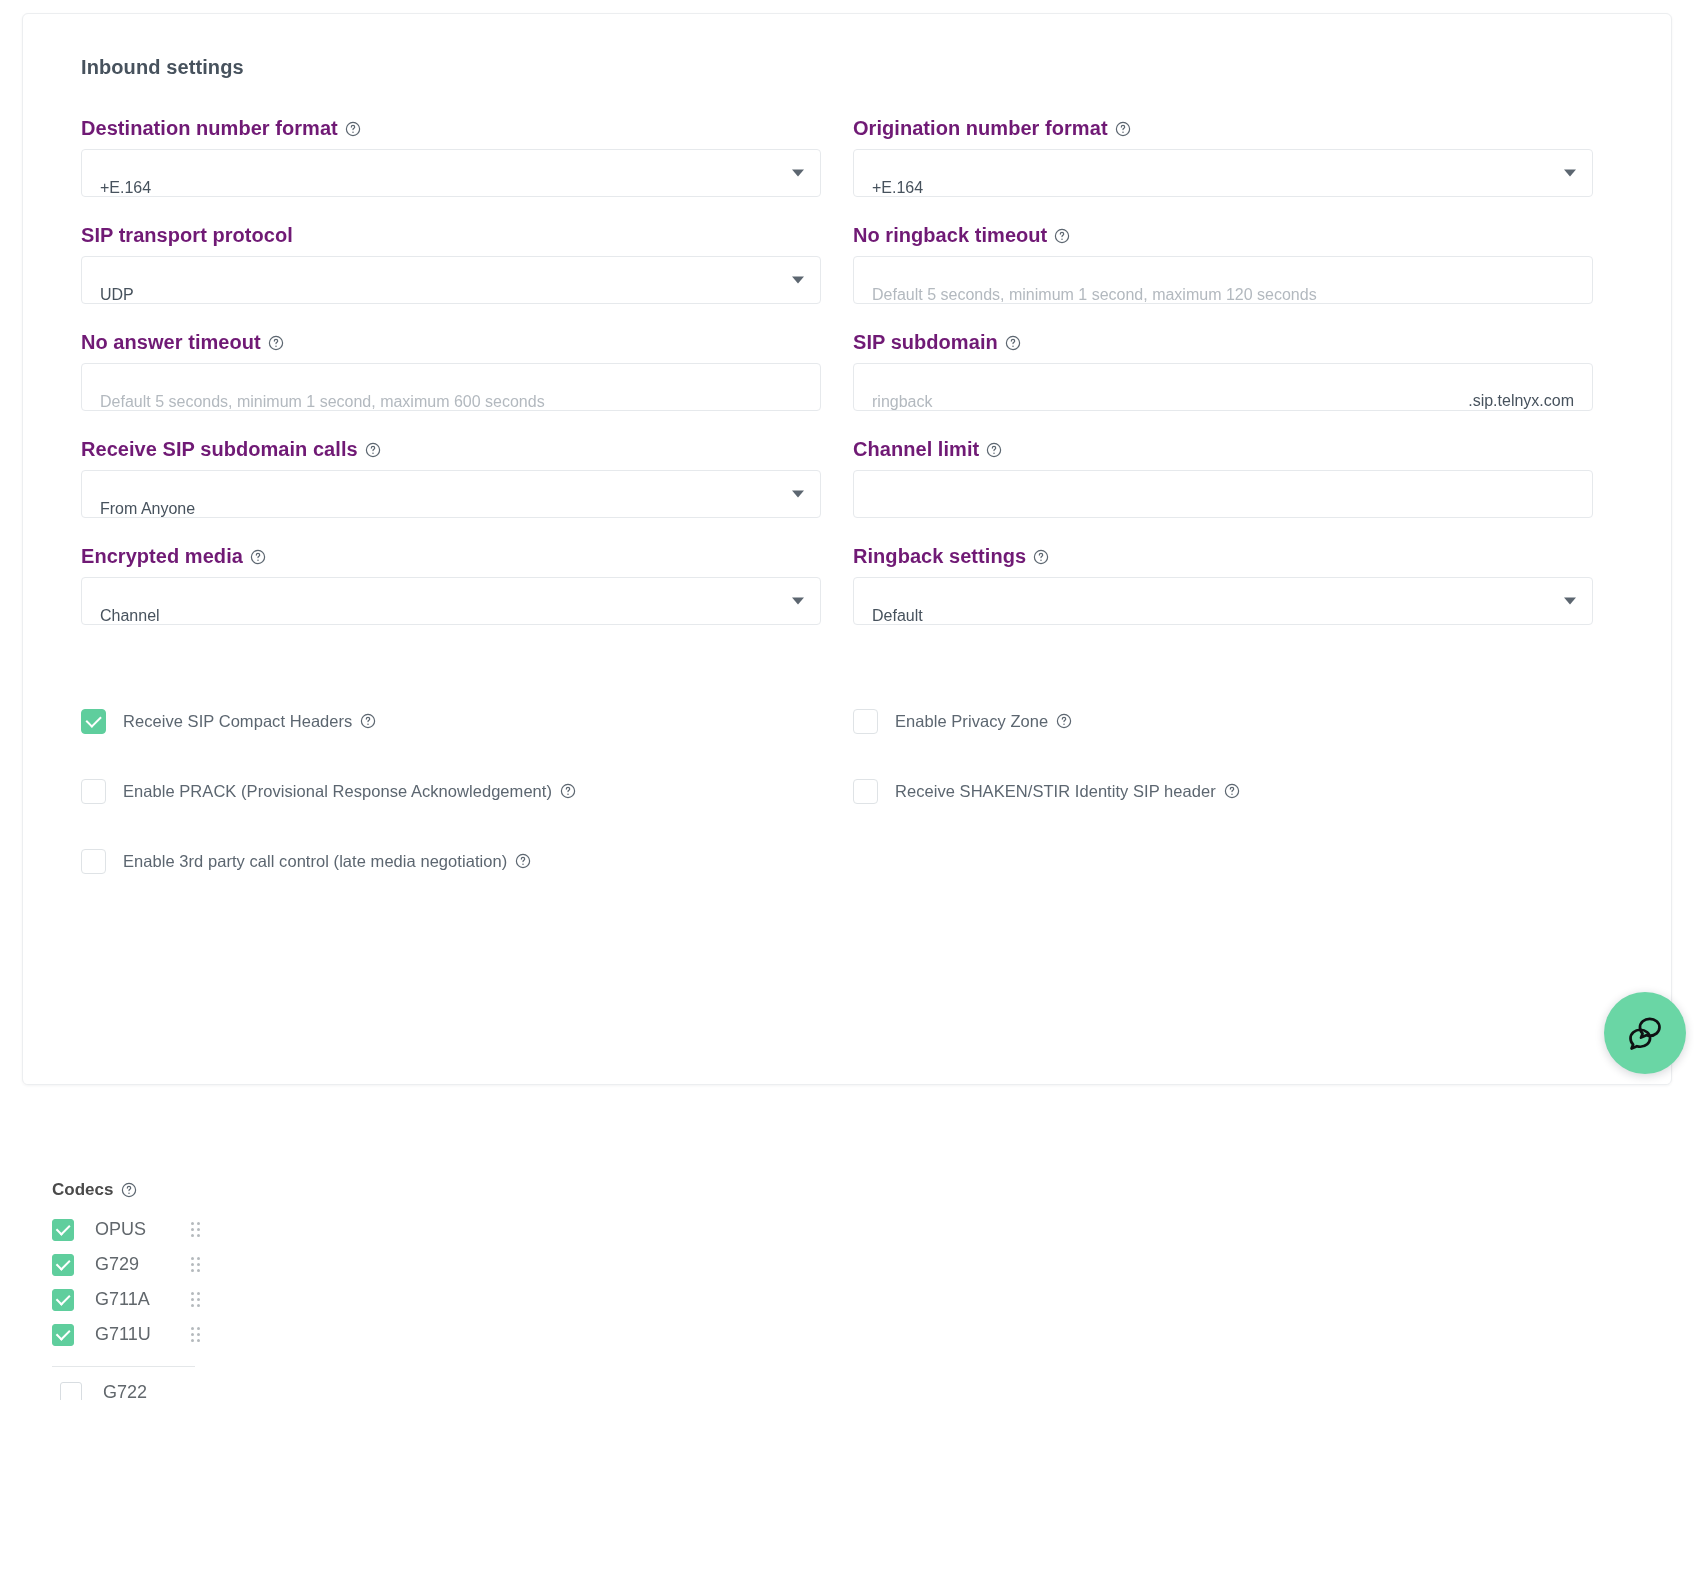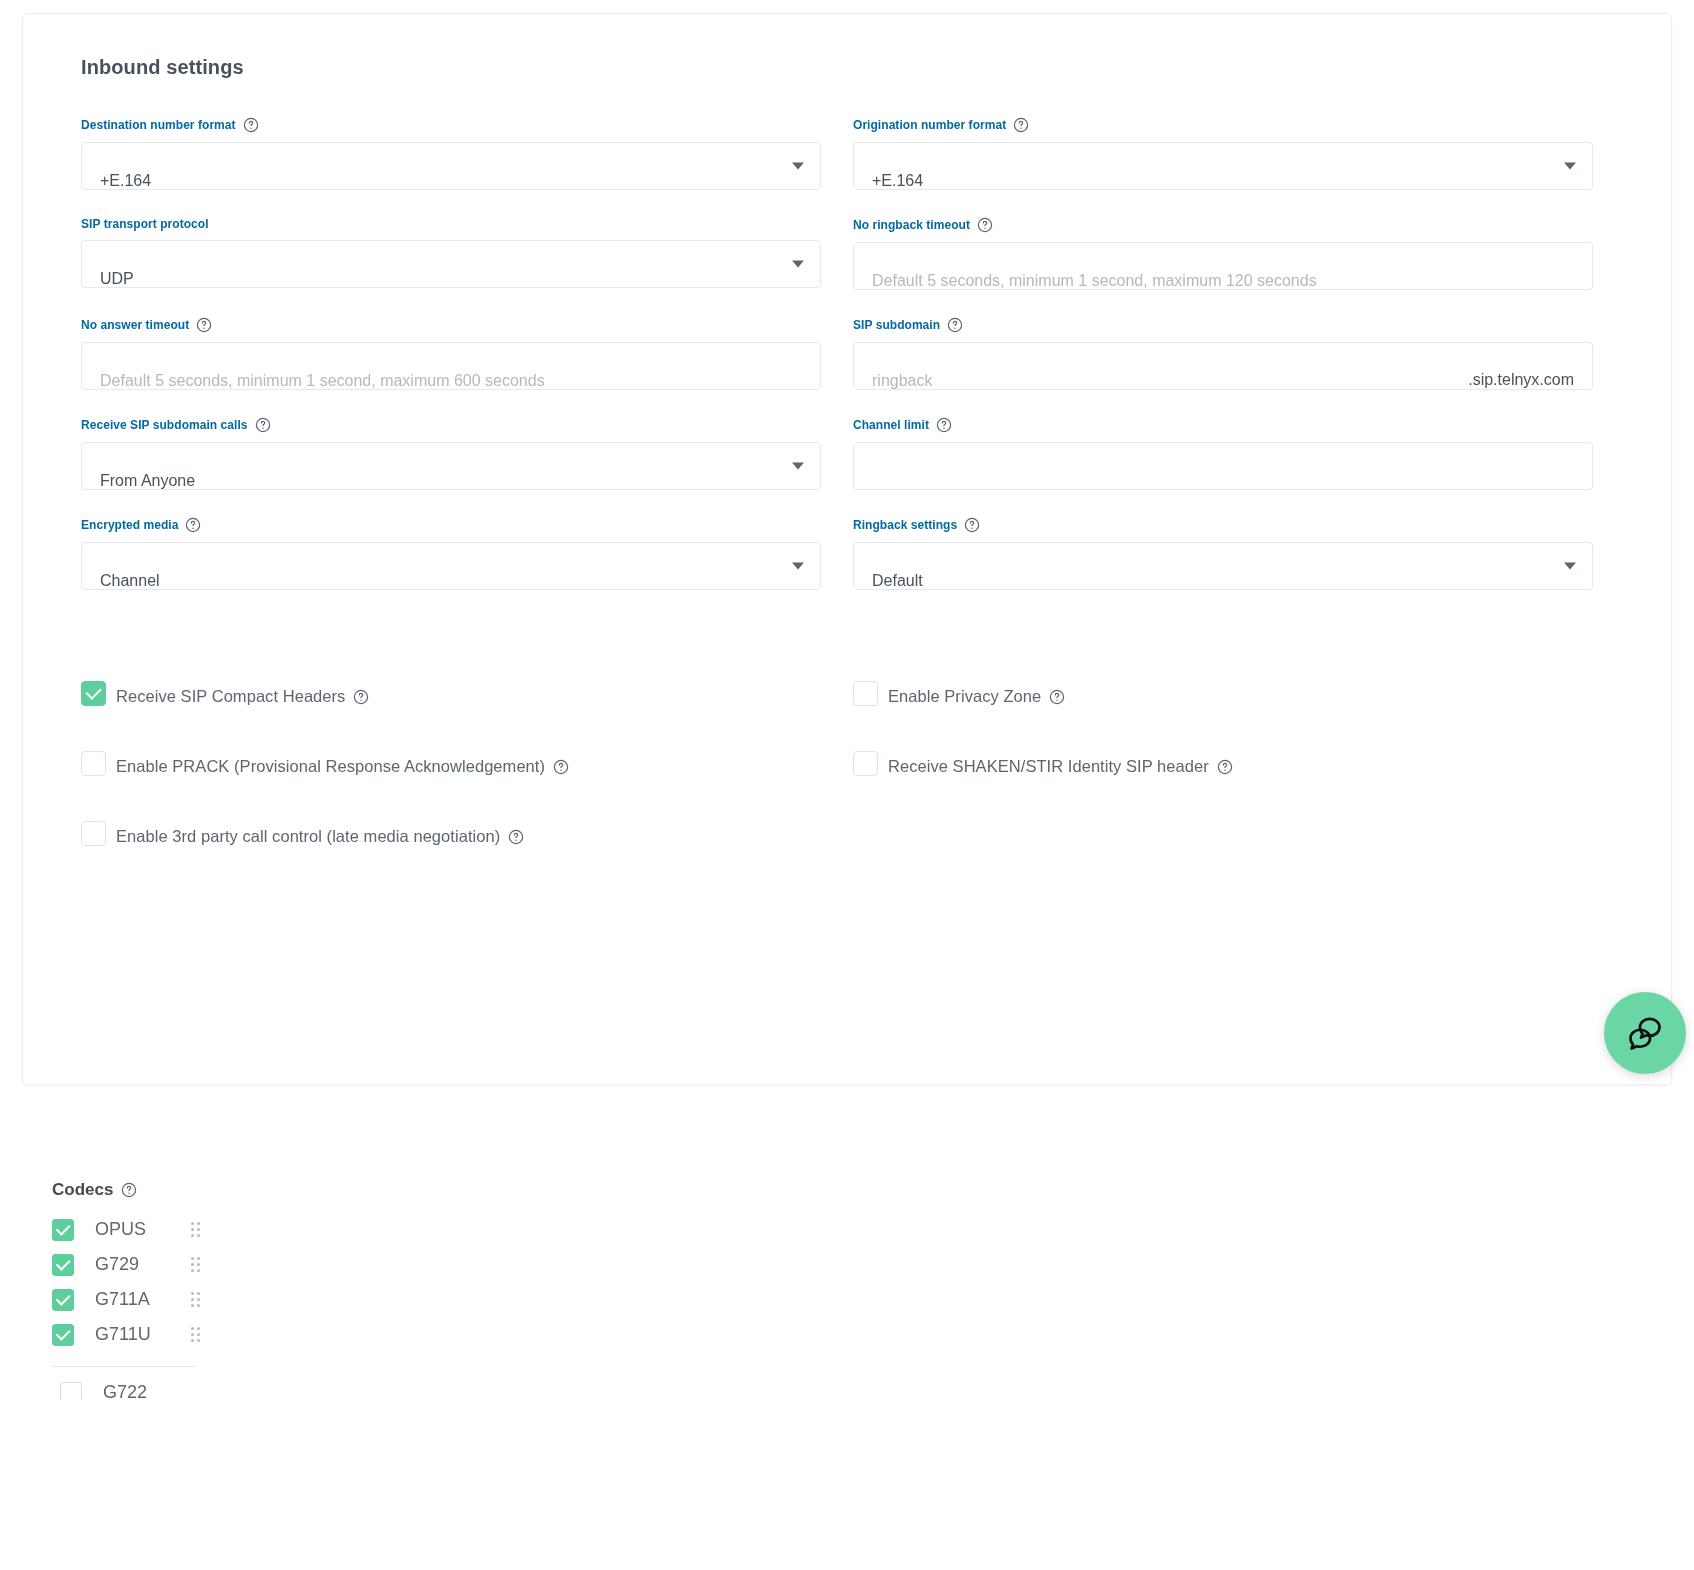--- a/index.html
+++ b/index.html
@@ -61,23 +61,23 @@
     margin-left: 22px;
   }
 
   .field { margin-bottom: 27px; }
   .field.blank { visibility: hidden; }
 
   .label {
     display: flex;
     align-items: center;
     gap: 7px;
-    font-size: 12px;
+    font-size: 20px;
     font-weight: bold;
-    color: #0369a1;
+    color: #701a75;
     margin-bottom: 9px;
     letter-spacing: 0.05px;
   }
 
   .help-icon {
     display: inline-flex;
     width: 16px; height: 16px;
     flex: 0 0 16px;
     color: #5c6670;
   }
@@ -116,22 +116,22 @@
   
   .checks {
     display: grid;
     grid-template-columns: 740px 740px;
     column-gap: 32px;
     margin-left: 22px;
     margin-top: 22px;
   }
   .check-row {
     display: flex;
-    align-items: flex-end;
-    gap: 10px;
+    align-items: center;
+    gap: 17px;
     height: 40px;
     margin-bottom: 30px;
   }
   .cbox {
     width: 25px; height: 25px;
     flex: 0 0 25px;
     border-radius: 4px;
     border: 1.5px solid #dfe3e6;
     background: #ffffff;
     display: inline-flex;

